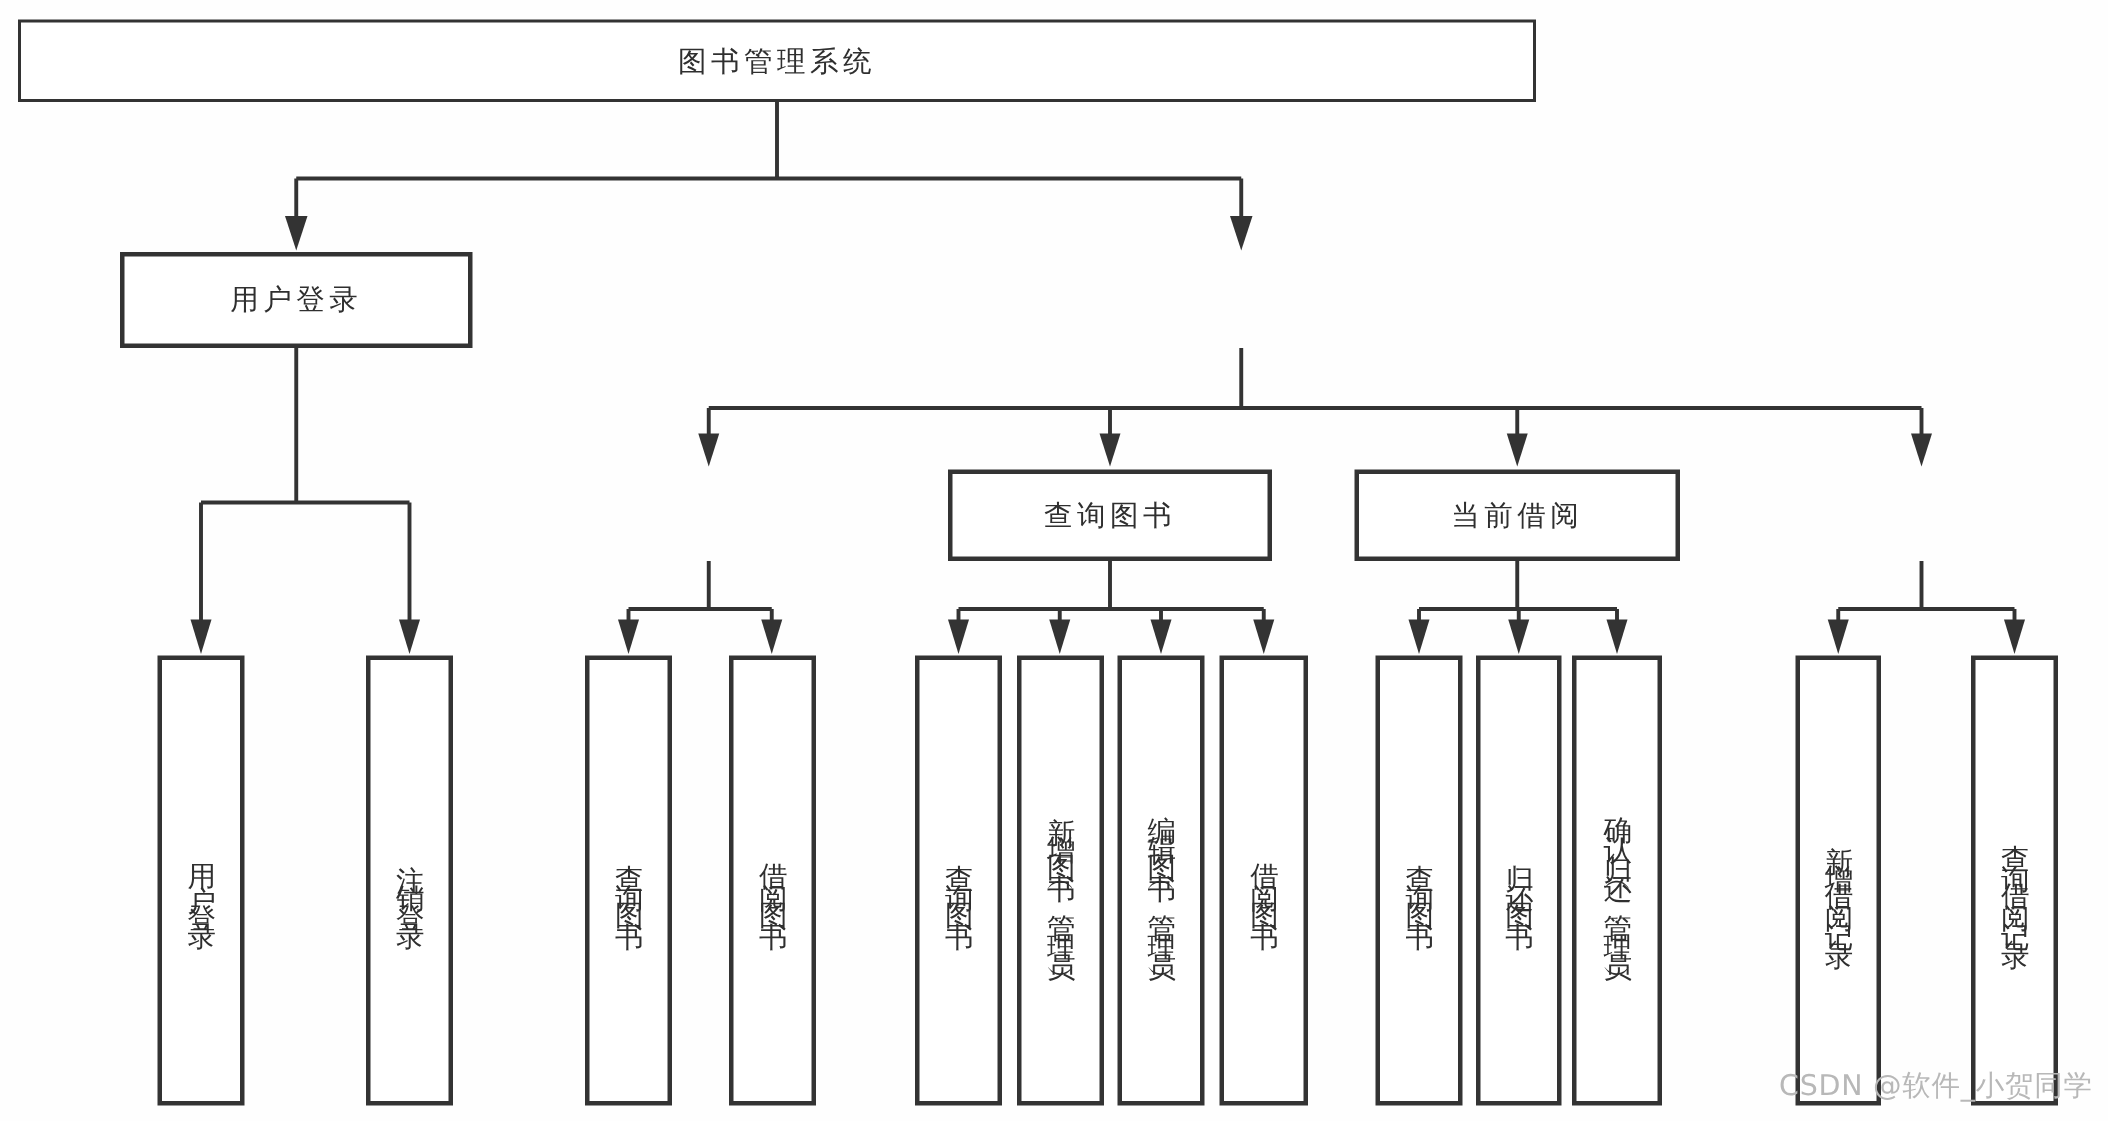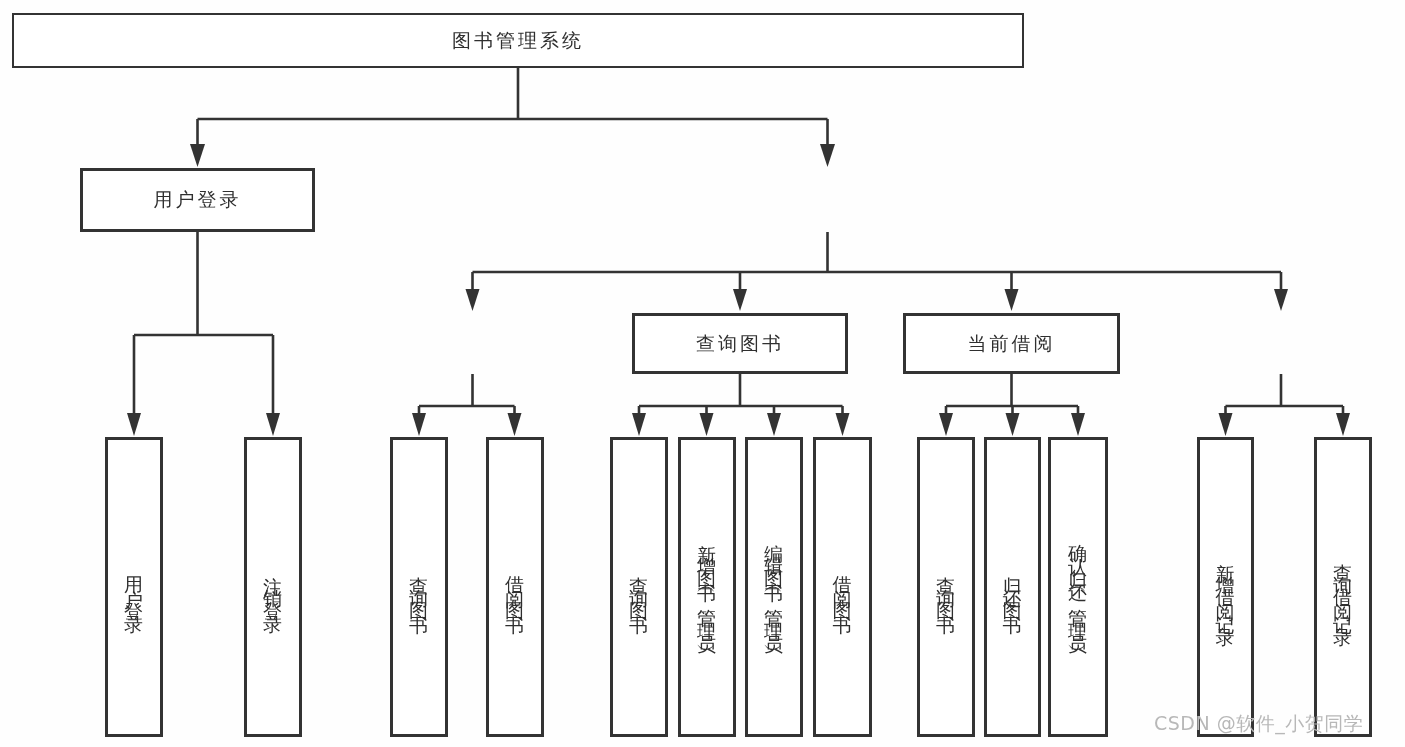--- a/index.html
+++ b/index.html
@@ -42,21 +42,21 @@
     writing-mode: vertical-rl;
     text-orientation: mixed;
     font-size: 19px;
     letter-spacing: 13px;
     line-height: 1;
     white-space: nowrap;
     color: var(--text);
   }
   .watermark {
     position: absolute;
-    left: 1154px;
+    left: 1186px;
     top: 711px;
     font-size: 19px;
     letter-spacing: 0.5px;
     color: var(--wm);
     z-index: 3;
     white-space: nowrap;
   }
 </style>
 </head>
 <body>

